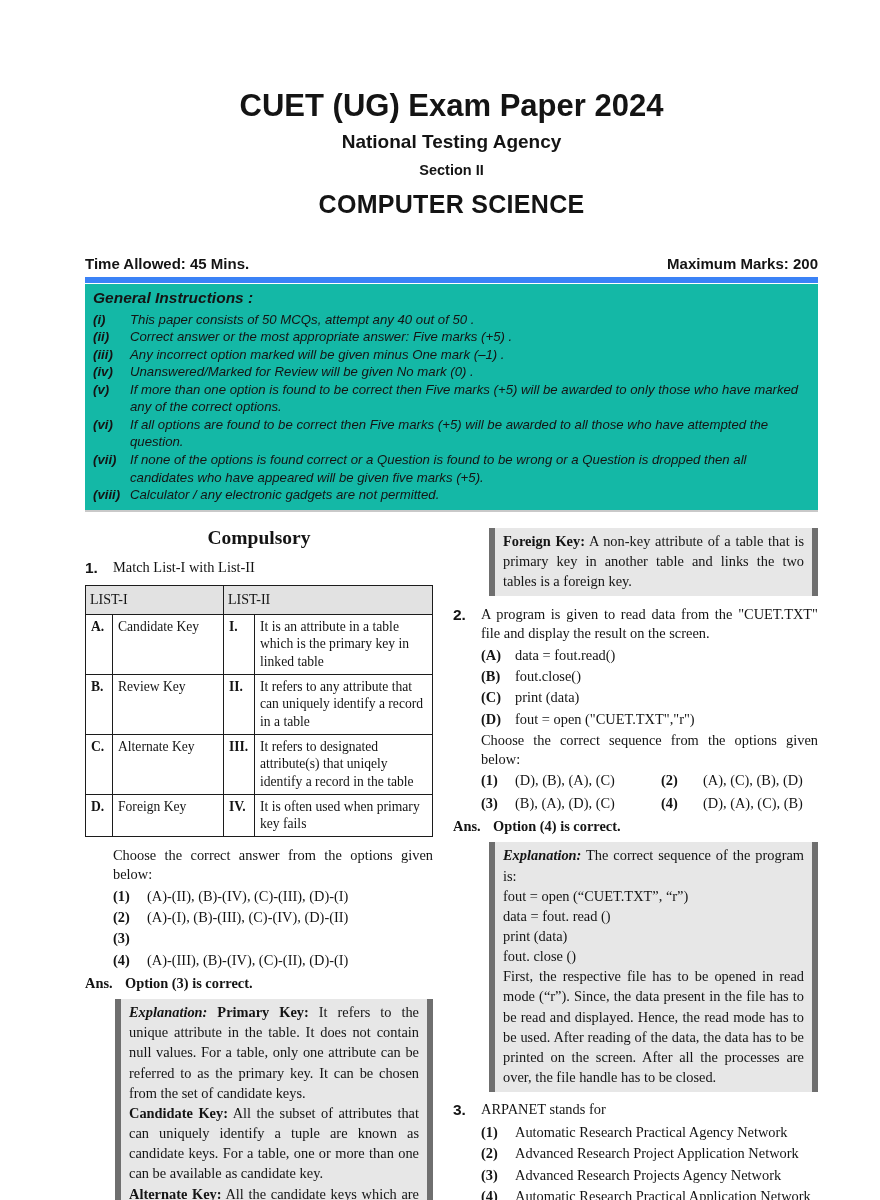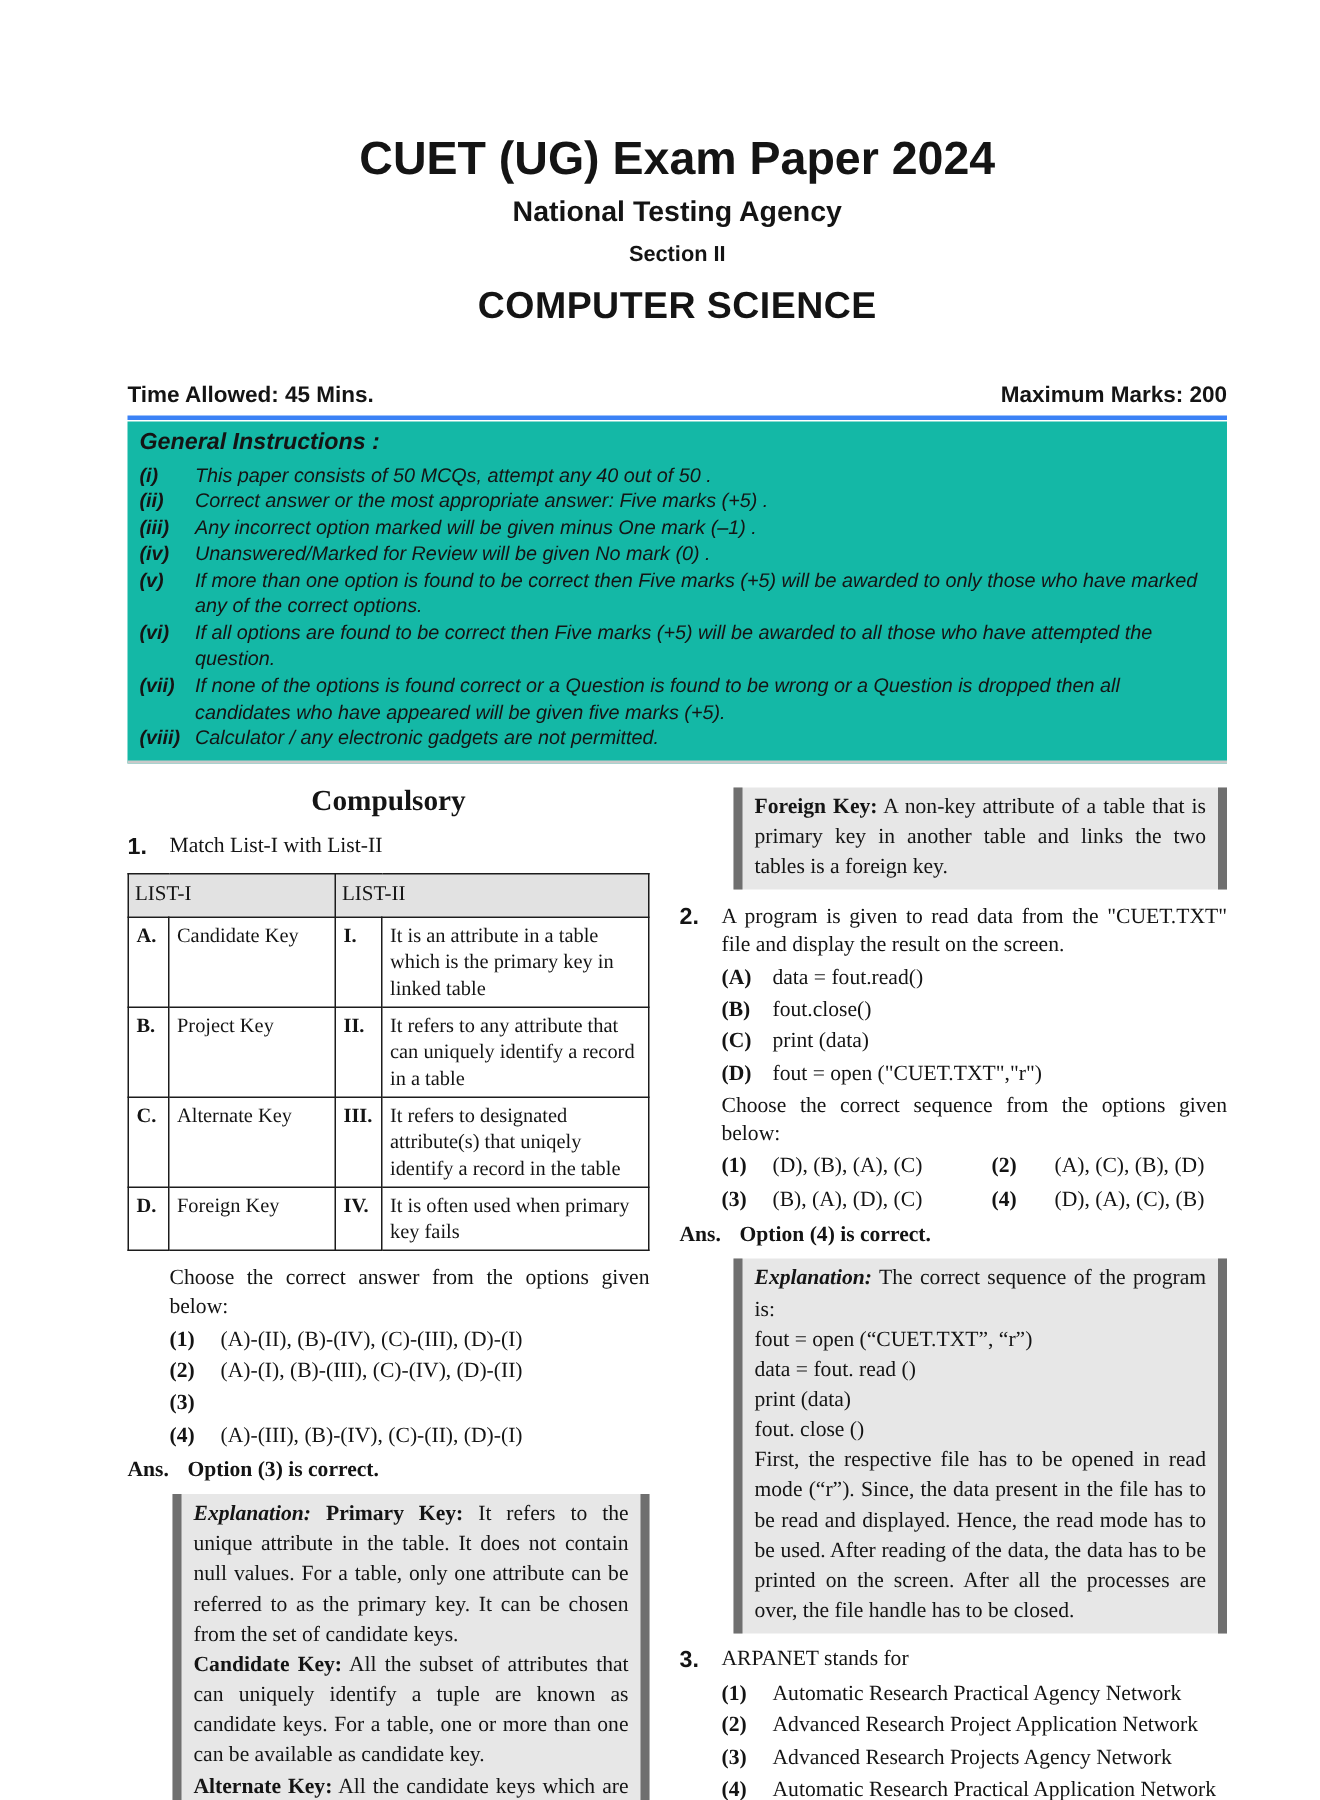--- a/index.html
+++ b/index.html
@@ -14,21 +14,21 @@
   .hdr { text-align:center; }
   .hdr-title   { font-family:"Liberation Sans", sans-serif; font-weight:bold; font-size:31px; margin:0 0 7px; }
   .hdr-agency  { font-family:"Liberation Sans", sans-serif; font-weight:bold; font-size:19px; margin:0 0 9px; }
   .hdr-section { font-family:"Liberation Sans", sans-serif; font-weight:bold; font-size:14.5px; margin:0 0 12px; }
   .hdr-subject { font-family:"Liberation Sans", sans-serif; font-weight:bold; font-size:25px; margin:0; letter-spacing:.3px; }
 
   
   .meta {
     margin-top:36px; display:flex; justify-content:space-between;
     font-family:"Liberation Sans", sans-serif; font-weight:bold; font-size:15px;
-    border-bottom:3px solid #3b82f6; padding-bottom:5px;
+    border-bottom:6px solid #3b82f6; padding-bottom:5px;
   }
 
   
   .instr {
     background:#14b8a6; padding:3px 10px 6px 8px; margin-top:1px;
     font-family:"Liberation Sans", sans-serif; font-style:italic; font-size:13.2px; line-height:1.33;
     border-bottom:2px solid #c9c9c9;
   }
   .instr-h { font-weight:bold; font-size:15.5px; margin:1px 0 2px; }
   .instr-item { display:flex; }
@@ -152,21 +152,21 @@
           <th colspan="2">LIST-II</th>
         </tr>
         <tr>
           <td class="cl">A.</td>
           <td class="ci">Candidate Key</td>
           <td class="cr">I.</td>
           <td class="cd">It is an attribute in a table which is the primary key in linked table</td>
         </tr>
         <tr>
           <td class="cl">B.</td>
-          <td class="ci">Project Key</td>
+          <td class="ci">Review Key</td>
           <td class="cr">II.</td>
           <td class="cd">It refers to any attribute that can uniquely identify a record in a table</td>
         </tr>
         <tr>
           <td class="cl">C.</td>
           <td class="ci">Alternate Key</td>
           <td class="cr">III.</td>
           <td class="cd">It refers to designated attribute(s) that uniqely identify a record in the table</td>
         </tr>
         <tr>

